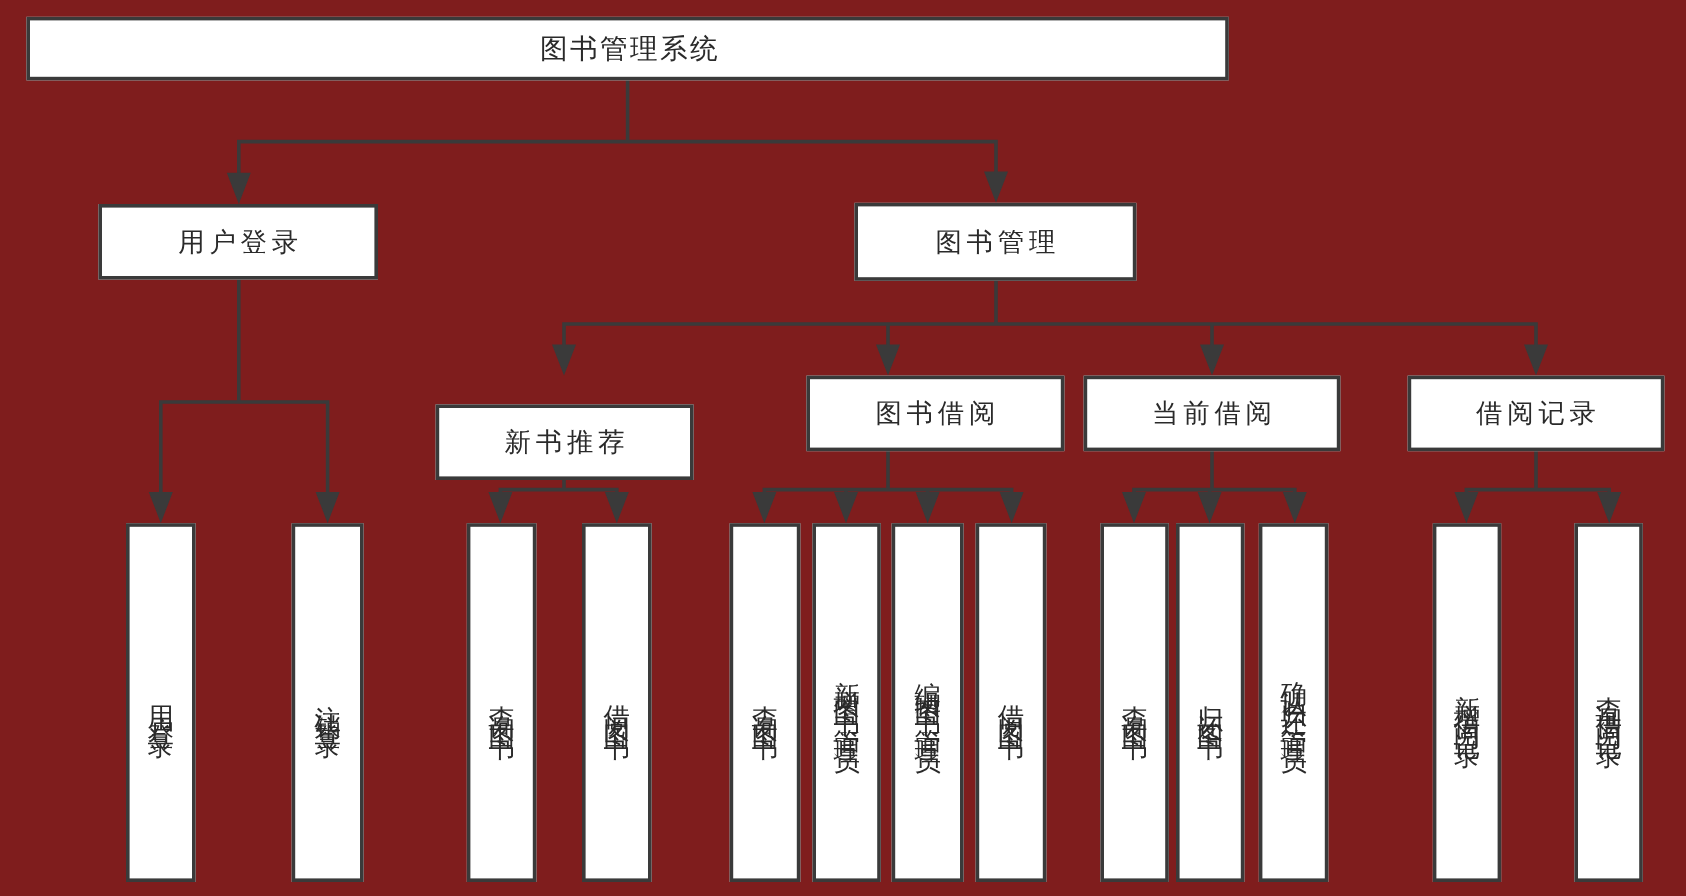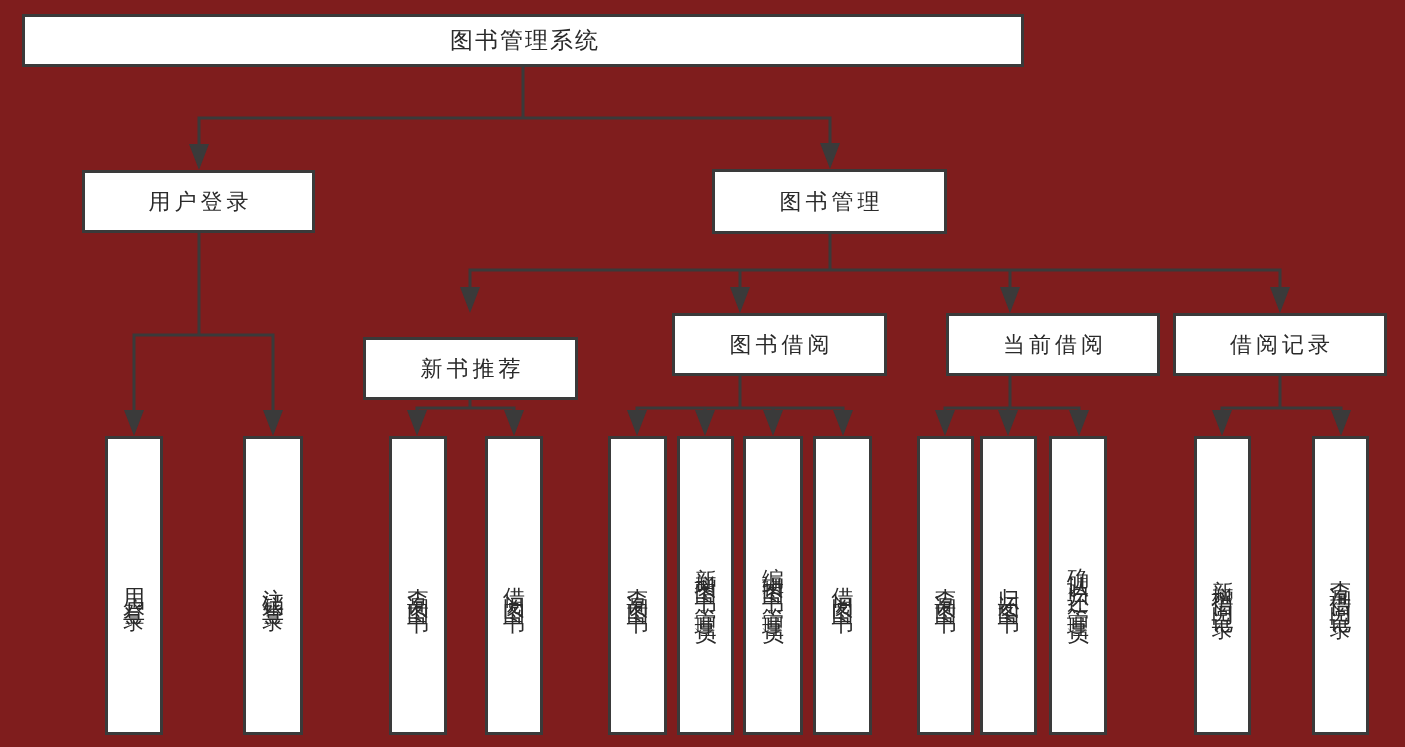--- a/index.html
+++ b/index.html
@@ -92,21 +92,21 @@
   <div class="node hnode" style="left:712px; top:169px; width:235px; height:65px;">
     <span>图书管理</span>
   </div>
 
   <div class="node hnode" style="left:363px; top:313px; width:215px; height:63px;margin-top:24px;">
     <span>新书推荐</span>
   </div>
   <div class="node hnode" style="left:633px; top:313px; width:215px; height:63px;margin-left:39px;">
     <span>图书借阅</span>
   </div>
-  <div class="node hnode" style="left:946px; top:313px; width:214px; height:63px;">
+  <div class="node hnode" style="left:903px; top:313px; width:214px; height:63px;">
     <span>当前借阅</span>
   </div>
   <div class="node hnode" style="left:1173px; top:313px; width:214px; height:63px;">
     <span>借阅记录</span>
   </div>
 
   <div class="node vnode" style="left:105px; top:436px; width:58px; height:299px;">
     <span>用户登录</span>
   </div>
   <div class="node vnode" style="left:243px; top:436px; width:60px; height:299px;">

